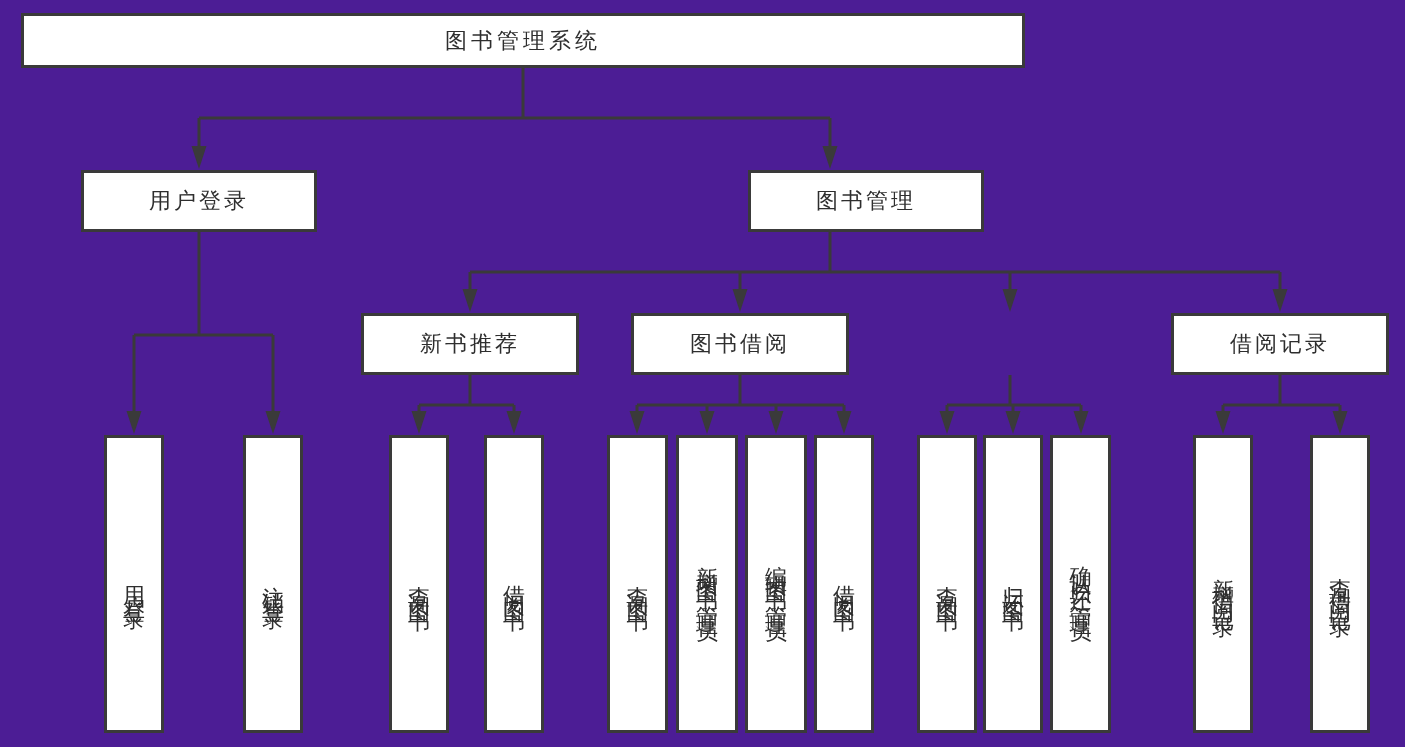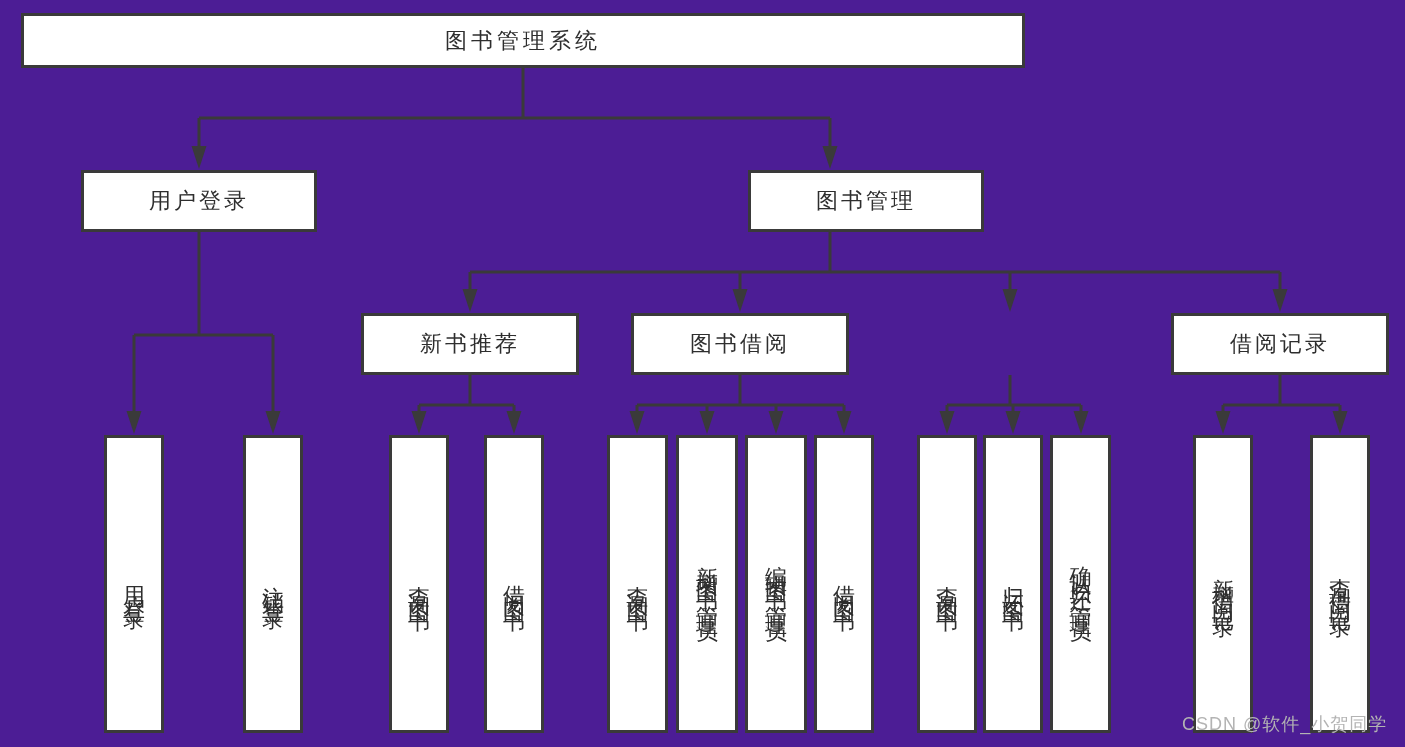--- a/index.html
+++ b/index.html
@@ -152,15 +152,14 @@
     <span class="lbl">确认归还（管理员）</span>
   </div>
 
   <div class="node leaf" style="left:1193px; width:60px;">
     <span class="lbl">新增借阅记录</span>
   </div>
   <div class="node leaf" style="left:1310px; width:60px;">
     <span class="lbl">查询借阅记录</span>
   </div>
 
-  <div class="watermark">CSDN @软件_小贺同学</div>
 
 </div>
 
 </body></html>

